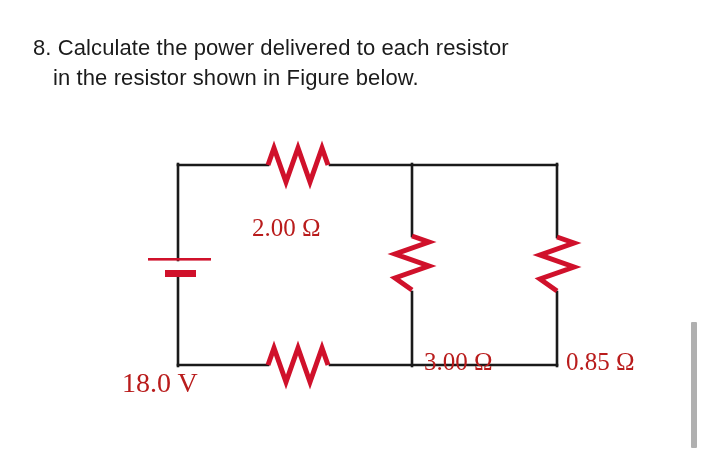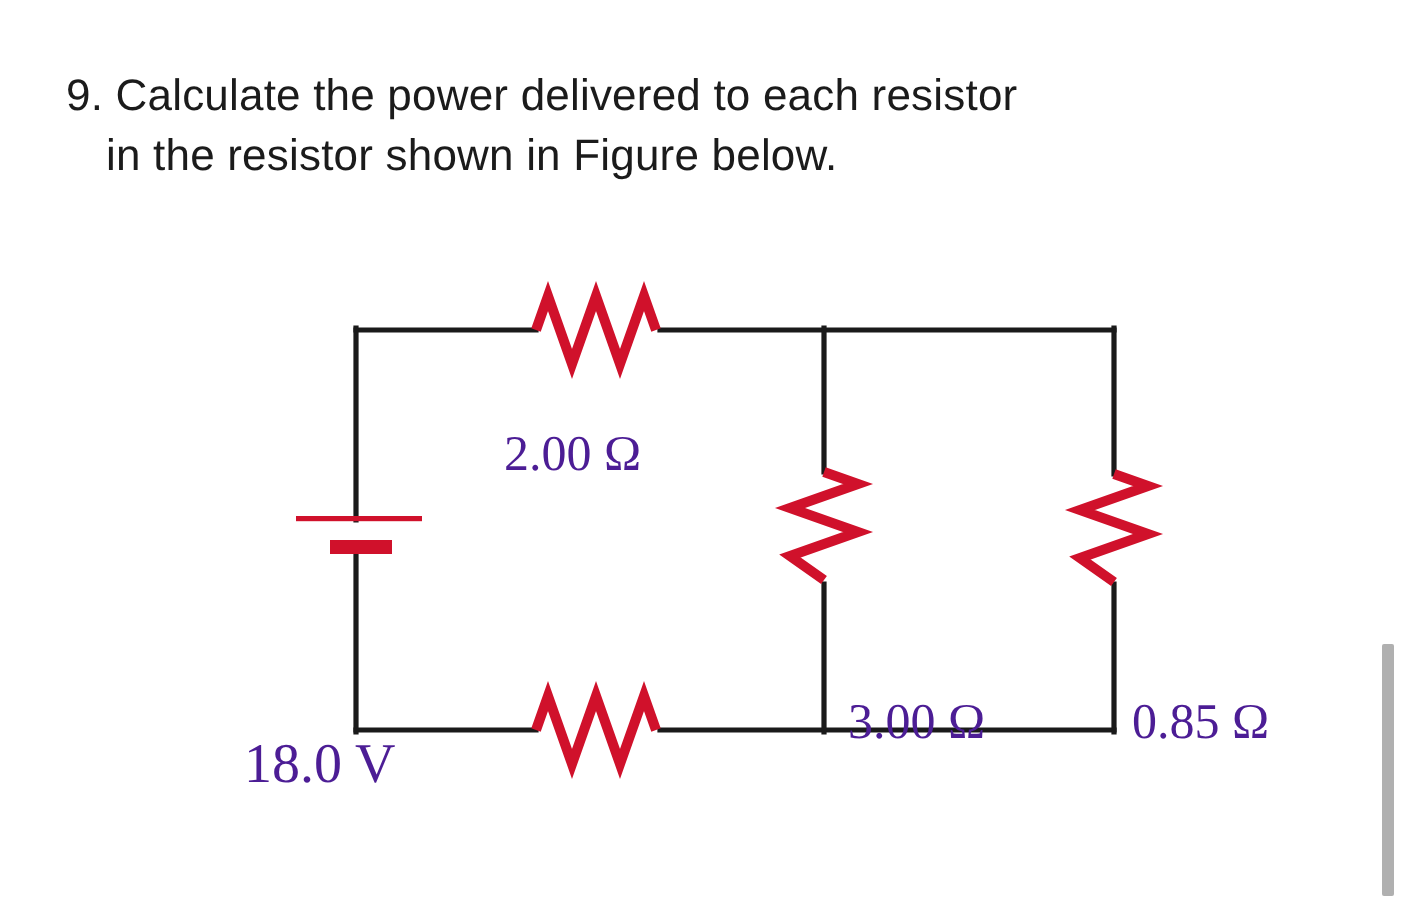--- a/index.html
+++ b/index.html
@@ -49,21 +49,21 @@
   }
   .figure svg {
     display: block;
   }
 
   
   .clabel {
     position: absolute;
     font-family: "Liberation Serif", serif;
     font-size: 25px;
-    color: #4c1d95;
+    color: #b91c1c;
     white-space: nowrap;
     line-height: 1;
   }
   .lbl-r2   { left: 252px; top: 115px; }
   .lbl-r3   { left: 424px; top: 249px; }
   .lbl-r1   { left: 566px; top: 249px; }
   .lbl-bat  { left: 74px;  top: 269px; font-size: 28px; margin-left: 48px; }
 
   
   .scrollbar-track {
@@ -83,21 +83,21 @@
     background: #b0b0b0;
     border-radius: 1px;
   }
 </style>
 </head>
 <body>
 
 <div id="page">
 
   <div class="question">
-    <span class="q-line1">9. Calculate the power delivered to each resistor</span>
+    <span class="q-line1">8. Calculate the power delivered to each resistor</span>
     <span class="q-line2">in the resistor shown in Figure below.</span>
   </div>
 
   <div class="figure">
     <svg width="708" height="330" viewBox="0 0 708 330" xmlns="http://www.w3.org/2000/svg">
 
       <g stroke="#1a1a1a" stroke-width="2.6" fill="none" stroke-linecap="square">
 
         <line x1="178" y1="65" x2="268" y2="65"></line>
 

